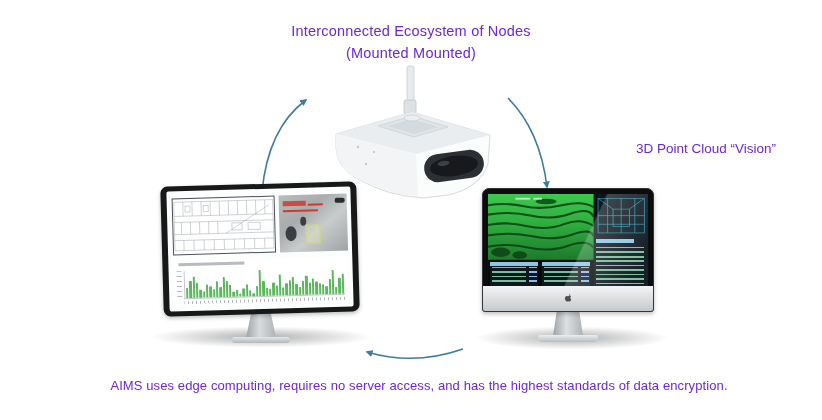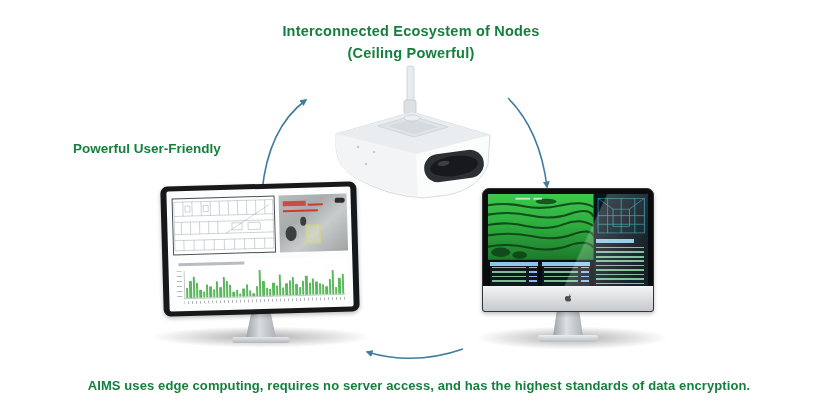--- a/index.html
+++ b/index.html
@@ -1,21 +1,21 @@
 <!DOCTYPE html>
 <html><head>
 <meta charset="utf-8">
 <style>
   * { margin:0; padding:0; box-sizing:border-box; }
   html,body { width:822px; height:420px; }
   body {
     position:relative; width:822px; height:420px; background:#ffffff;
     font-family:"Liberation Sans", sans-serif; overflow:hidden;
   }
-  .blue-label { position:absolute; text-align:center; font-weight:bold; color:#15803d; }
+  .blue-label { position:absolute; text-align:center; font-weight:normal; color:#6d28d9; }
   #top-title { top:21px; left:0; width:822px; font-size:14.5px; line-height:1.5; letter-spacing:.2px; }
   #left-label { top:139px; left:38px; width:218px; font-size:13.5px; line-height:1.5; }
   #right-label { top:139px; left:592px; width:228px; font-size:13.5px; line-height:1.5; }
   #footer-note { top:378px; left:8px; width:822px; font-size:13px; letter-spacing:.1px; }
 
   
   #arrows { position:absolute; left:0; top:0; width:822px; height:420px; pointer-events:none; }
 
   
   #node-device { position:absolute; left:328px; top:52px; width:170px; height:150px; }
@@ -88,28 +88,28 @@
     background:linear-gradient(90deg,#9fa3a7,#dde0e2 45%,#aeb2b6); clip-path:polygon(12% 0,88% 0,100% 100%,0 100%); }
   .imac-foot { position:absolute; left:58px; top:149px; width:60px; height:7px; border-radius:3px 3px 6px 6px;
     background:linear-gradient(180deg,#eceeef,#b8bcbf); }
   #vision-monitor .floor-shadow { left:-8px; top:140px; width:200px; height:24px; }
 </style>
 </head>
 <body>
 
 <div class="blue-label" id="top-title">
   <div>Interconnected Ecosystem of Nodes</div>
-  <div>(Ceiling Powerful)</div>
+  <div>(Mounted Mounted)</div>
 </div>
 
 <div class="blue-label" id="left-label">
-  <div>Powerful User-Friendly</div>
 </div>
 
 <div class="blue-label" id="right-label">
+  <div>3D Point Cloud “Vision”</div>
 </div>
 
 <div class="blue-label" id="footer-note">AIMS uses edge computing, requires no server access, and has the highest standards of data encryption.</div>
 
 <svg id="arrows">
   <defs>
     <marker id="ah" markerWidth="8" markerHeight="8" refX="5.5" refY="3.5" orient="auto" markerUnits="userSpaceOnUse">
       <path d="M0,0 L7,3.5 L0,7 Z" fill="#3f7d9e"></path>
     </marker>
   </defs>

